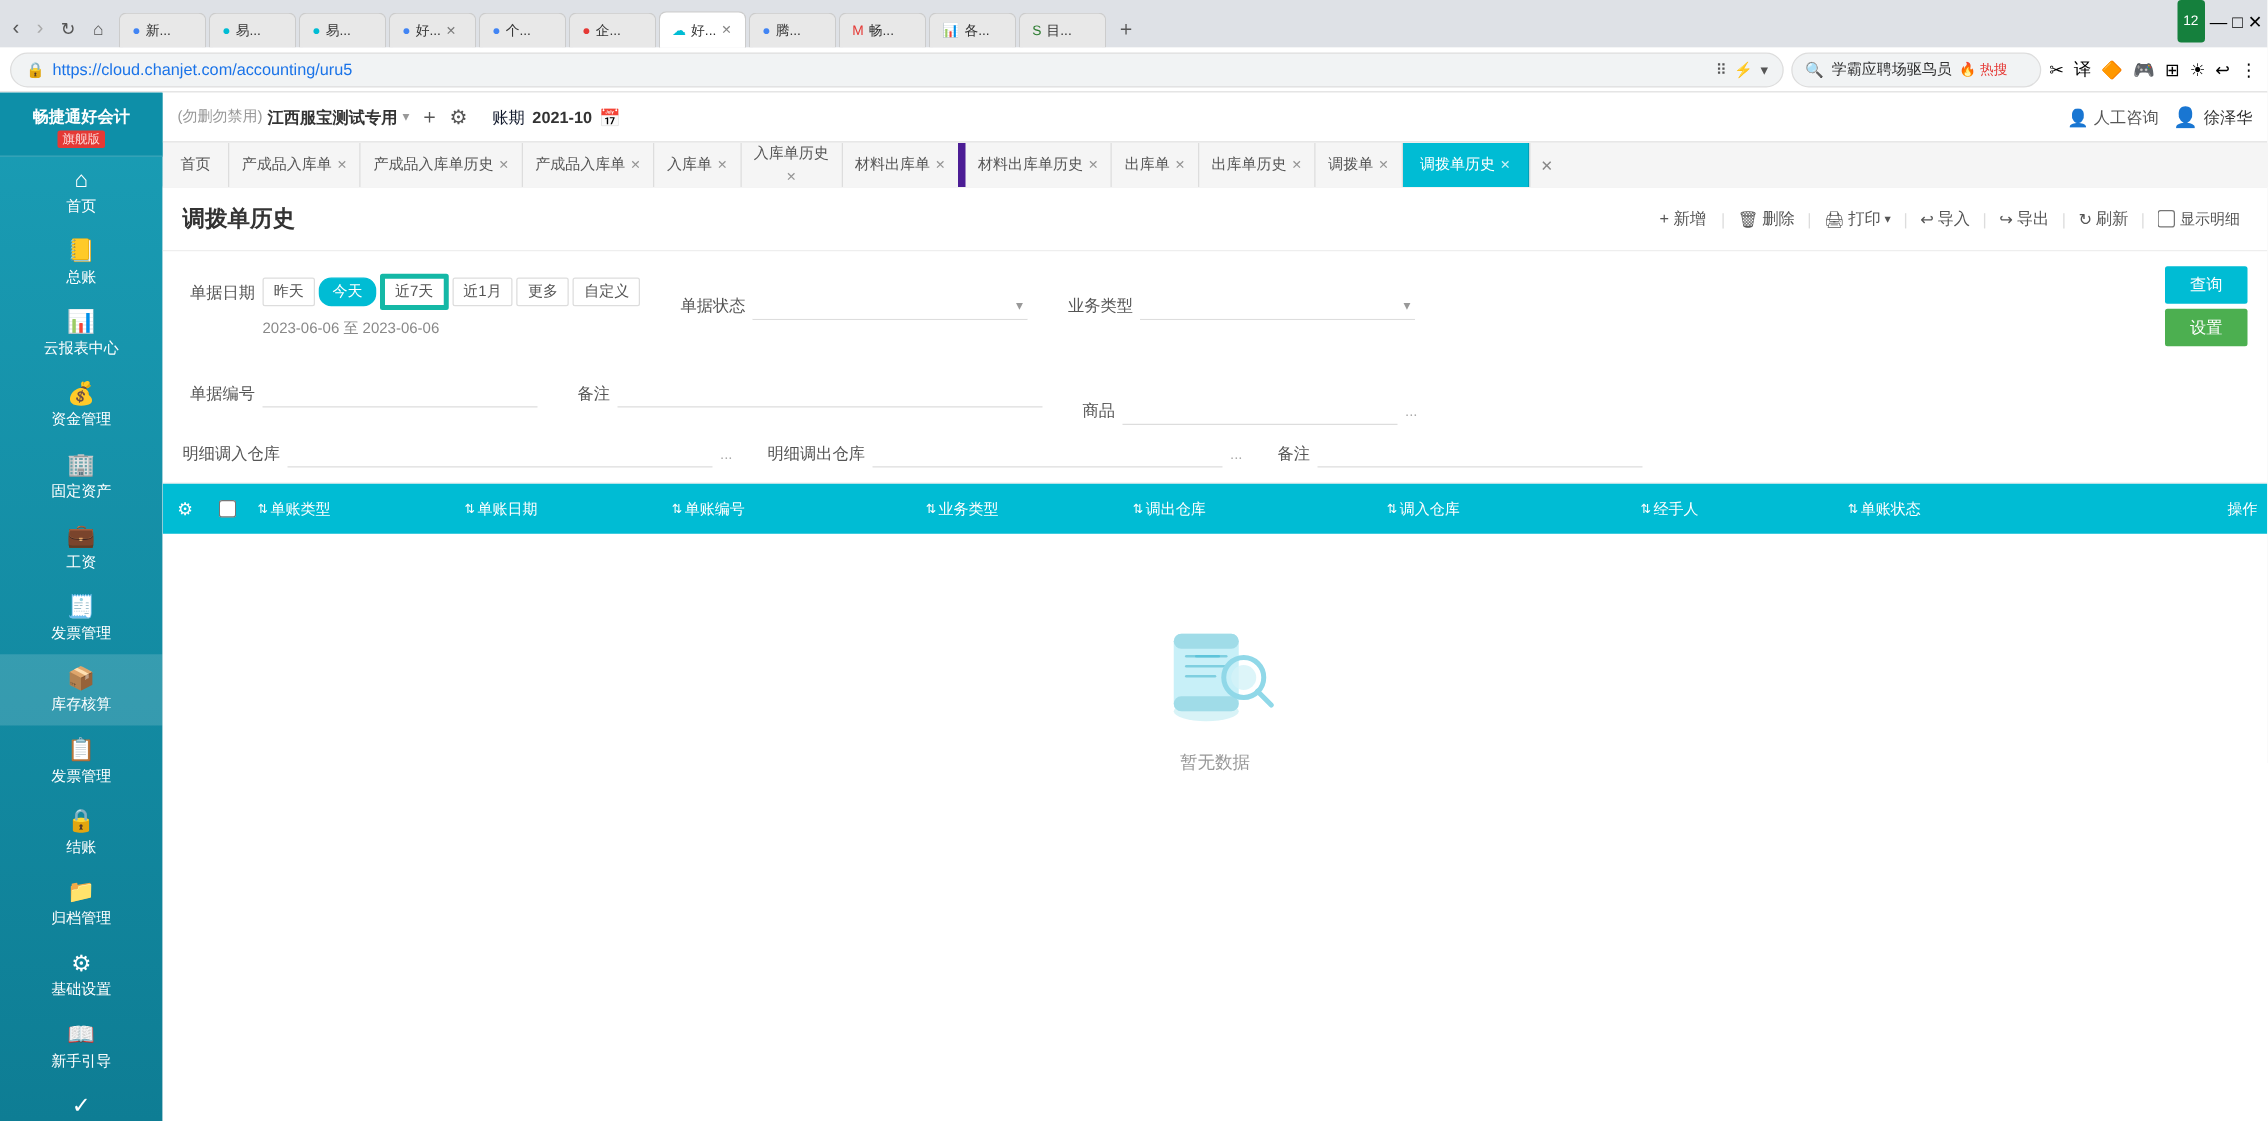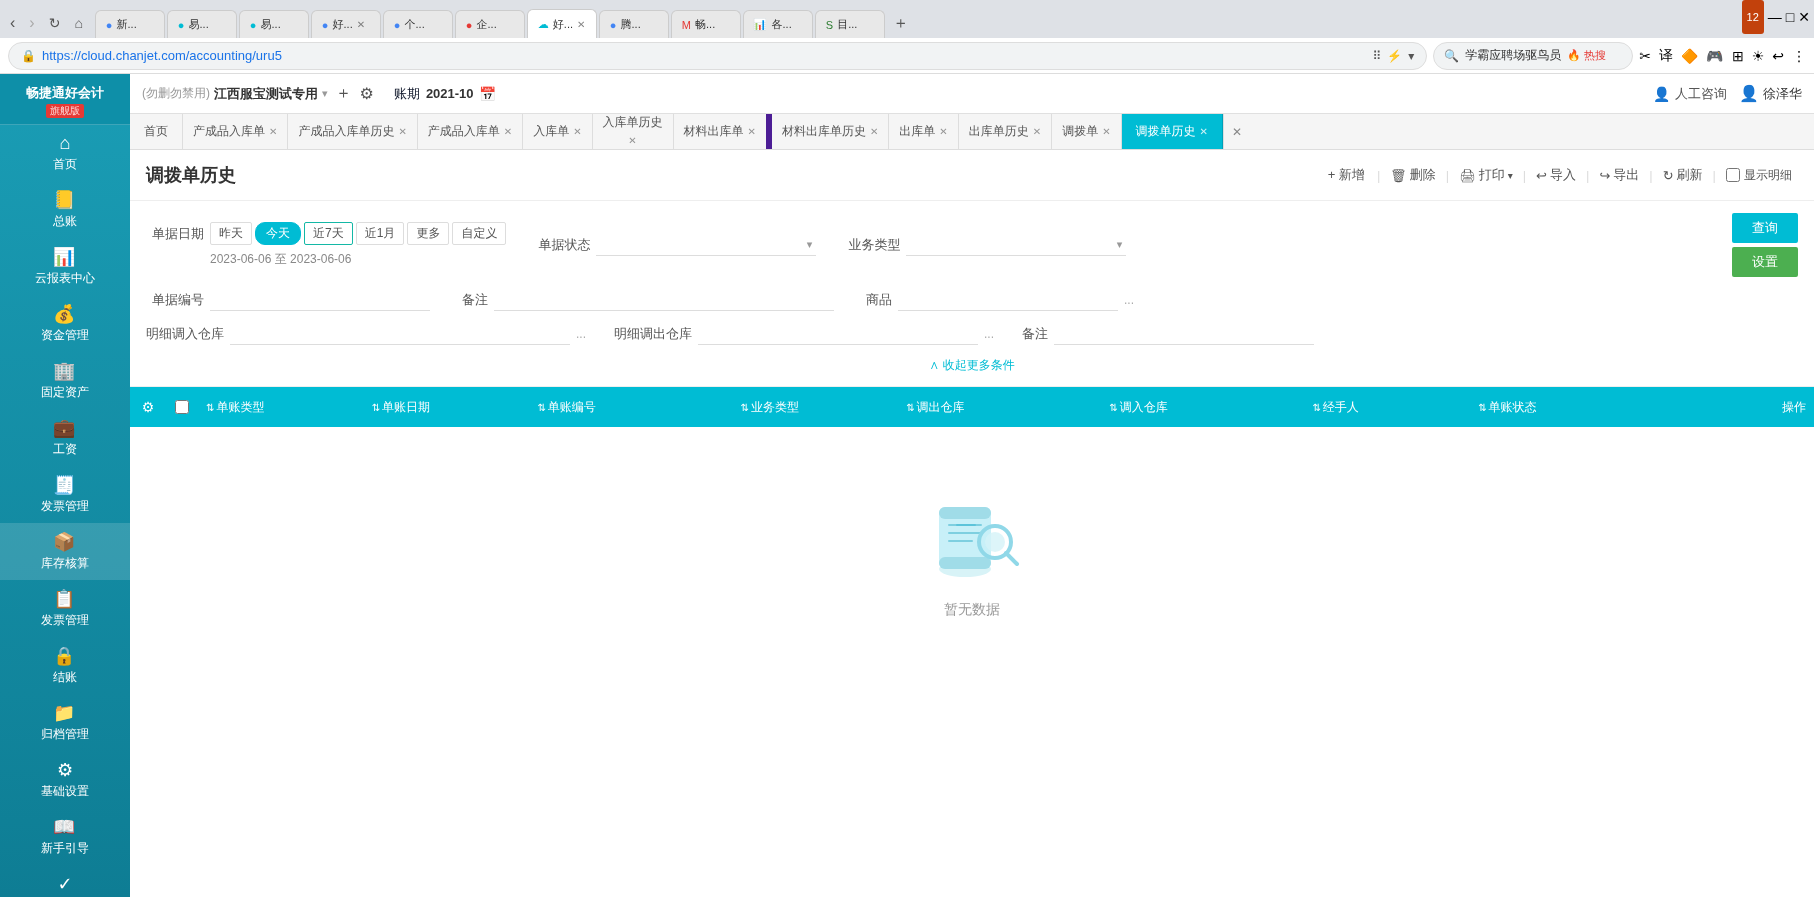--- a/index.html
+++ b/index.html
@@ -60,21 +60,21 @@
   <div style="background:#e8e8e8;border-radius:6px 6px 0 0;padding:0 10px;height:28px;display:flex;align-items:center;gap:4px;font-size:11px;color:#333;border:1px solid #ccc;border-bottom:none;min-width:70px;max-width:110px;">
     <span style="color:#4caf50;">📊</span>
       <span>各...</span>
   </div>
   <div style="background:#e8e8e8;border-radius:6px 6px 0 0;padding:0 10px;height:28px;display:flex;align-items:center;gap:4px;font-size:11px;color:#333;border:1px solid #ccc;border-bottom:none;min-width:70px;max-width:110px;">
     <span style="color:#2e7d32;">S</span>
       <span>目...</span>
   </div>
   <button style="background:none;border:none;font-size:16px;color:#555;cursor:pointer;padding:0 6px;margin-bottom:4px;">＋</button>
   <div style="margin-left:auto;display:flex;align-items:center;gap:4px;margin-bottom:4px;">
-    <span style="background:#c2410c;color:#fff;border-radius:3px;font-size:11px;padding:11px 5px;">12</span>
+    <span style="background:#15803d;color:#fff;border-radius:3px;font-size:11px;padding:11px 5px;">12</span>
     <button style="background:none;border:none;font-size:14px;cursor:pointer;">—</button>
     <button style="background:none;border:none;font-size:14px;cursor:pointer;">□</button>
     <button style="background:none;border:none;font-size:14px;cursor:pointer;">✕</button>
   </div>
 </div>
 
 <div style="background:#fff;height:36px;display:flex;align-items:center;padding:0 8px;gap:6px;border-bottom:1px solid #ddd;">
   <div style="background:#f1f3f4;border-radius:16px;display:flex;align-items:center;padding:0 12px;gap:6px;flex:1;height:28px;border:1px solid #ddd;">
     <span style="color:#4caf50;font-size:12px;">🔒</span>
     <span style="font-size:13px;color:#1a73e8;flex:1;">https://cloud.chanjet.com/accounting/uru5</span>
@@ -287,21 +287,21 @@
 
       <div style="padding:12px 16px 4px;border-bottom:1px solid #eee;">
 
         <div style="display:flex;align-items:center;gap:12px;margin-bottom:12px;flex-wrap:wrap;">
           <div style="display:flex;align-items:flex-start;gap:6px;flex-direction:column;">
             <div style="display:flex;align-items:center;gap:6px;">
               <span style="font-size:13px;color:#555;min-width:58px;text-align:right;">单据日期</span>
               <div style="display:flex;align-items:center;gap:3px;">
                 <button style="padding:2px 8px;border:1px solid #ddd;border-radius:2px;font-size:12px;cursor:pointer;background:#fff;color:#555;">昨天</button>
                 <button style="padding:2px 10px;border:1px solid #00bcd4;border-radius:10px;font-size:12px;cursor:pointer;background:#00bcd4;color:#fff;">今天</button>
-                <button style="padding:2px 8px;border:1px solid #14b8a6;border-radius:2px;font-size:12px;cursor:pointer;background:#fff;color:#555;">近7天</button>
+                <button style="padding:2px 8px;border:4px solid #14b8a6;border-radius:2px;font-size:12px;cursor:pointer;background:#fff;color:#555;">近7天</button>
                 <button style="padding:2px 8px;border:1px solid #ddd;border-radius:2px;font-size:12px;cursor:pointer;background:#fff;color:#555;">近1月</button>
                 <button style="padding:2px 8px;border:1px solid #ddd;border-radius:2px;font-size:12px;cursor:pointer;background:#fff;color:#555;">更多</button>
                 <button style="padding:2px 8px;border:1px solid #ddd;border-radius:2px;font-size:12px;cursor:pointer;background:#fff;color:#555;">自定义</button>
               </div>
             </div>
             <div style="padding-left:64px;">
               <span style="font-size:12px;color:#888;">2023-06-06 至 2023-06-06</span>
             </div>
           </div>
 
@@ -333,21 +333,21 @@
 
         <div style="display:flex;align-items:center;gap:12px;margin-bottom:12px;flex-wrap:wrap;">
           <div style="display:flex;align-items:center;gap:6px;">
             <span style="font-size:13px;color:#555;min-width:58px;text-align:right;">单据编号</span>
             <input type="text" style="border-top: none; border-right: none; border-left: none; border-image: initial; border-bottom: 1px solid rgb(221, 221, 221); padding: 3px 6px; font-size: 13px; width: 220px; outline: none;">
           </div>
           <div style="display:flex;align-items:center;gap:6px;margin-left:20px;">
             <span style="font-size:13px;color:#555;min-width:20px;text-align:right;">备注</span>
             <input type="text" style="border-top: none; border-right: none; border-left: none; border-image: initial; border-bottom: 1px solid rgb(221, 221, 221); padding: 3px 6px; font-size: 13px; width: 340px; outline: none;">
           </div>
-          <div style="display:flex;align-items:center;gap:6px;margin-left:20px;">
+          <div style="display:flex;align-items:center;gap:6px;margin-left:20px;margin-top:29px;">
             <span style="font-size:13px;color:#555;white-space:nowrap;">商品</span>
             <input type="text" style="border-top: none; border-right: none; border-left: none; border-image: initial; border-bottom: 1px solid rgb(221, 221, 221); padding: 3px 6px; font-size: 13px; width: 220px; outline: none;">
             <span style="color:#aaa;cursor:pointer;font-size:12px;">...</span>
           </div>
         </div>
 
         <div style="display:flex;align-items:center;gap:12px;margin-bottom:8px;flex-wrap:wrap;">
           <div style="display:flex;align-items:center;gap:6px;">
             <span style="font-size:13px;color:#555;min-width:75px;text-align:left;">明细调入仓库</span>
             <input type="text" style="border-top: none; border-right: none; border-left: none; border-image: initial; border-bottom: 1px solid rgb(221, 221, 221); padding: 3px 6px; font-size: 13px; width: 340px; outline: none;">
@@ -357,26 +357,20 @@
             <span style="font-size:13px;color:#555;min-width:75px;text-align:right;">明细调出仓库</span>
             <input type="text" style="border-top: none; border-right: none; border-left: none; border-image: initial; border-bottom: 1px solid rgb(221, 221, 221); padding: 3px 6px; font-size: 13px; width: 280px; outline: none;">
             <span style="color:#aaa;cursor:pointer;font-size:12px;">...</span>
           </div>
           <div style="display:flex;align-items:center;gap:6px;margin-left:16px;">
             <span style="font-size:13px;color:#555;white-space:nowrap;">备注</span>
             <input type="text" style="border-top: none; border-right: none; border-left: none; border-image: initial; border-bottom: 1px solid rgb(221, 221, 221); padding: 3px 6px; font-size: 13px; width: 260px; outline: none;">
           </div>
         </div>
 
-        <div style="text-align:center;padding:4px 0 8px;">
-          <button style="color:#00bcd4;font-size:12px;cursor:pointer;background:none;border:none;">
-            <span>∧</span>
-            <span>收起更多条件</span>
-          </button>
-        </div>
       </div>
 
       <div>
 
         <div style="background:#00bcd4;display:flex;align-items:center;height:40px;">
           <div style="color:#fff;font-size:14px;padding:0 10px;display:flex;align-items:center;justify-content:center;width:36px;cursor:pointer;">⚙</div>
           <div style="color:#fff;padding:0 8px;display:flex;align-items:center;justify-content:center;width:32px;">
             <input type="checkbox" style="width: 14px; height: 14px;">
           </div>
           <div style="color:#fff;font-size:12px;padding:0 8px;display:flex;align-items:center;gap:2px;flex:1.2;cursor:pointer;">

